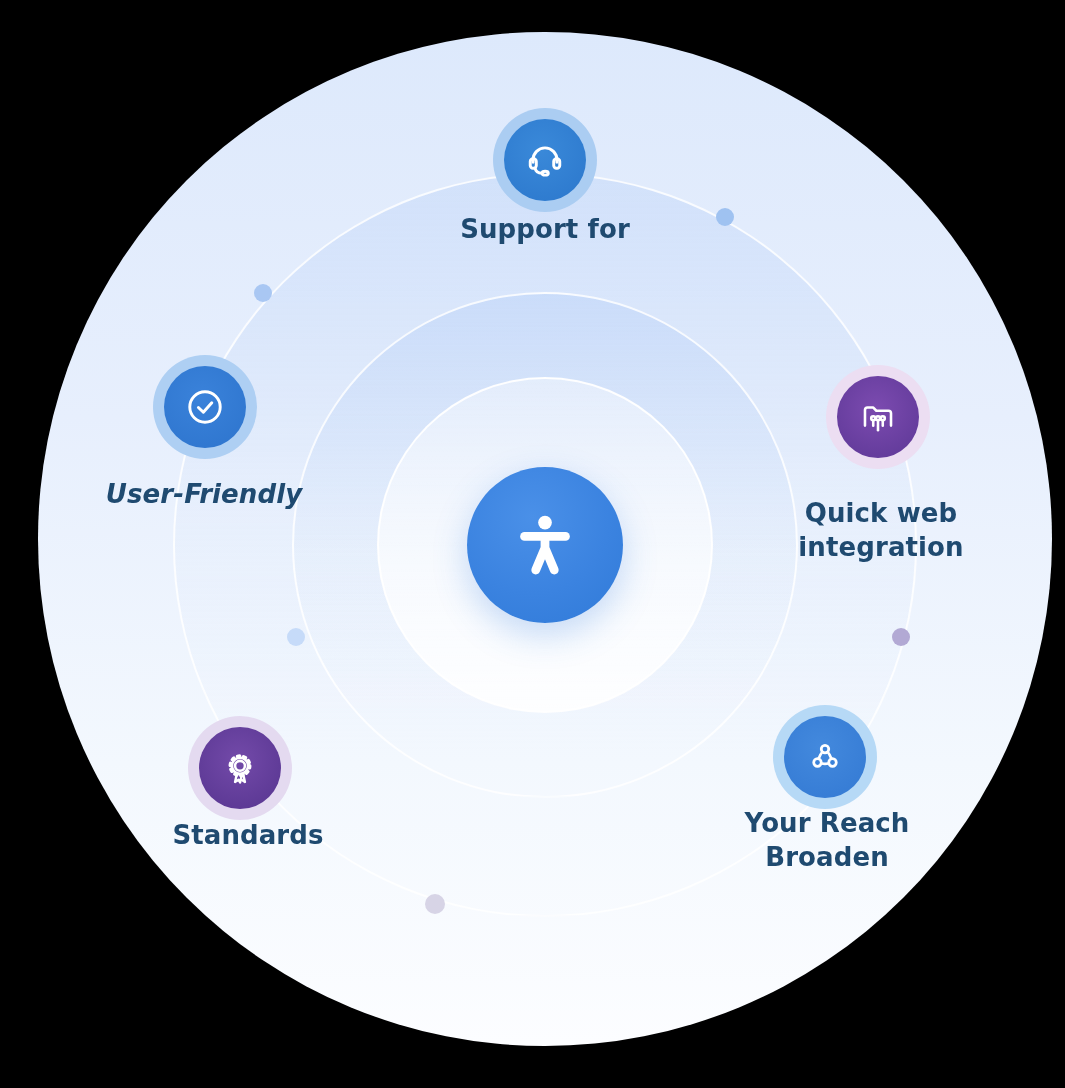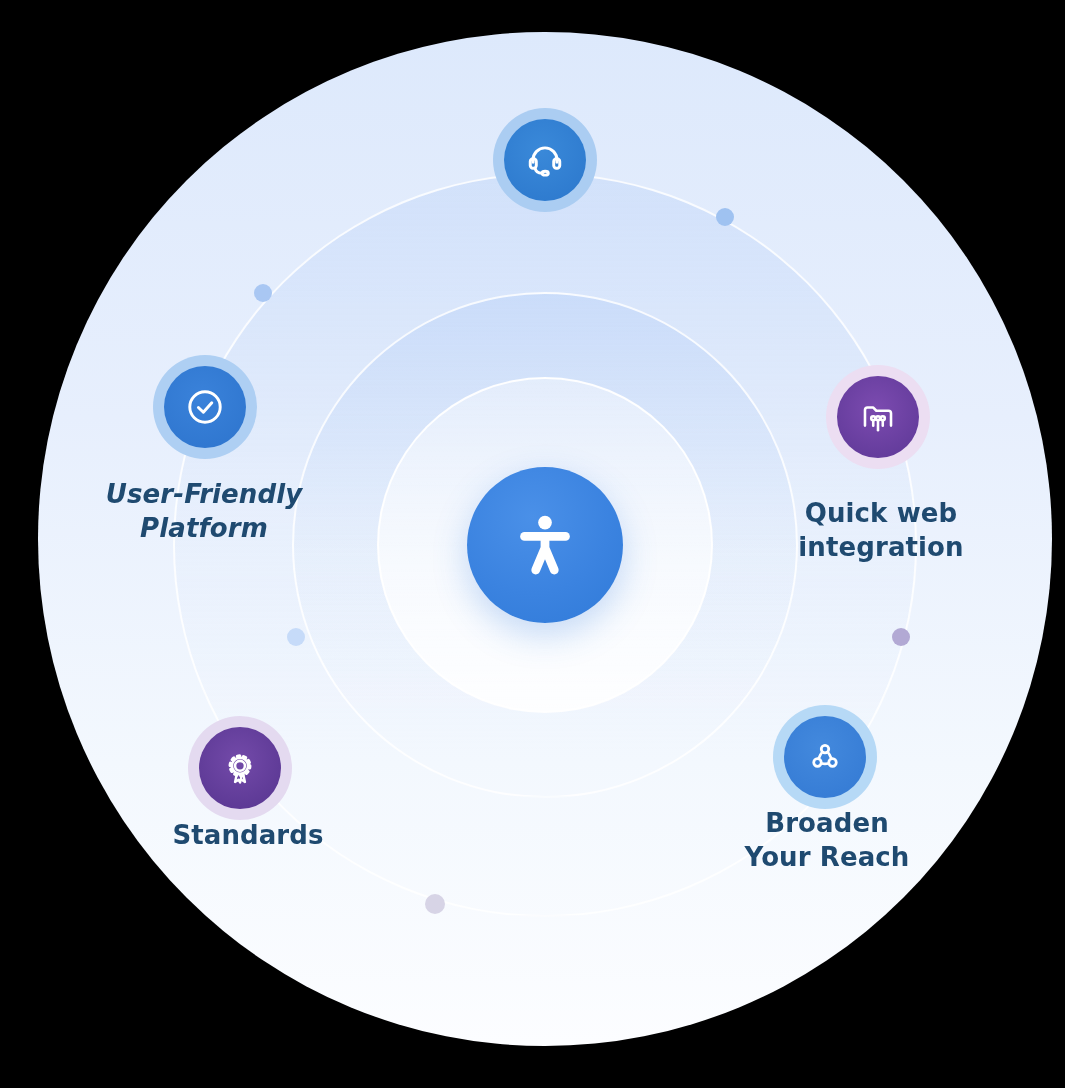--- a/index.html
+++ b/index.html
@@ -105,33 +105,33 @@
       <svg width="44" height="44" viewBox="0 0 24 24" fill="none" stroke="#fff" stroke-width="1.6" stroke-linecap="round" stroke-linejoin="round">
         <path d="M5.5 13.2 V11.9 A6.5 6.5 0 0 1 18.5 11.9 V13.2"></path>
         <rect x="3.95" y="11.3" width="3.3" height="5.2" rx="1.5"></rect>
         <rect x="16.75" y="11.3" width="3.3" height="5.2" rx="1.5"></rect>
         <path d="M6.6 16.5 C6.9 18.3 8.6 19.15 10.4 19.2"></path>
         <ellipse cx="12.1" cy="19.2" rx="1.7" ry="1.05"></ellipse>
       </svg>
     </div>
   </div>
   <div class="label l-top">
+    <span>Support for</span>
   </div>
 
   <div class="halo halo-blue-2 p-left">
     <div class="bubble bub-blue-2">
       <svg width="44" height="44" viewBox="0 0 24 24" fill="none" stroke="#fff" stroke-width="1.6" stroke-linecap="round" stroke-linejoin="round">
         <circle cx="12" cy="12" r="8.3"></circle>
         <path d="M8.4 12.3 L11.1 14.9 L15.7 9.7"></path>
       </svg>
     </div>
   </div>
   <div class="label l-left">
     <span>User-Friendly</span>
-    <span>Platform</span>
   </div>
 
   <div class="halo halo-purple-1 p-right">
     <div class="bubble bub-purple-1">
       <svg width="44" height="44" viewBox="0 0 24 24" fill="none" stroke="#fff" stroke-width="1.4" stroke-linecap="round" stroke-linejoin="round">
         <path d="M4.9 16.7 V8.2 A1.4 1.4 0 0 1 6.3 6.8 H9.3 L11.1 8.6 H17.7 A1.4 1.4 0 0 1 19.1 10 V16.7"></path>
         <circle cx="9.4" cy="12.7" r="1.1"></circle>
         <circle cx="12" cy="12.7" r="1.1"></circle>
         <circle cx="14.6" cy="12.7" r="1.1"></circle>
         <path d="M9.4 13.8 V16.8"></path>
@@ -164,17 +164,17 @@
     <div class="bubble bub-blue-3">
       <svg width="44" height="44" viewBox="0 0 24 24" fill="none" stroke="#fff" stroke-width="1.5" stroke-linecap="round" stroke-linejoin="round">
         <path d="M12 7.9 C13.9 9.3 15.3 11.6 15.95 14.8 C13.4 16.1 10.6 16.1 8.05 14.8 C8.7 11.6 10.1 9.3 12 7.9 Z"></path>
         <circle cx="12" cy="7.7" r="2.05" fill="#3c83da"></circle>
         <circle cx="7.9" cy="15" r="2.05" fill="#3c83da"></circle>
         <circle cx="16.1" cy="15" r="2.05" fill="#3c83da"></circle>
       </svg>
     </div>
   </div>
   <div class="label l-bright">
+    <span>Your Reach</span>
     <span>Broaden</span>
-    <span>Your Reach</span>
   </div>
 
 </div>
 
 </body></html>

